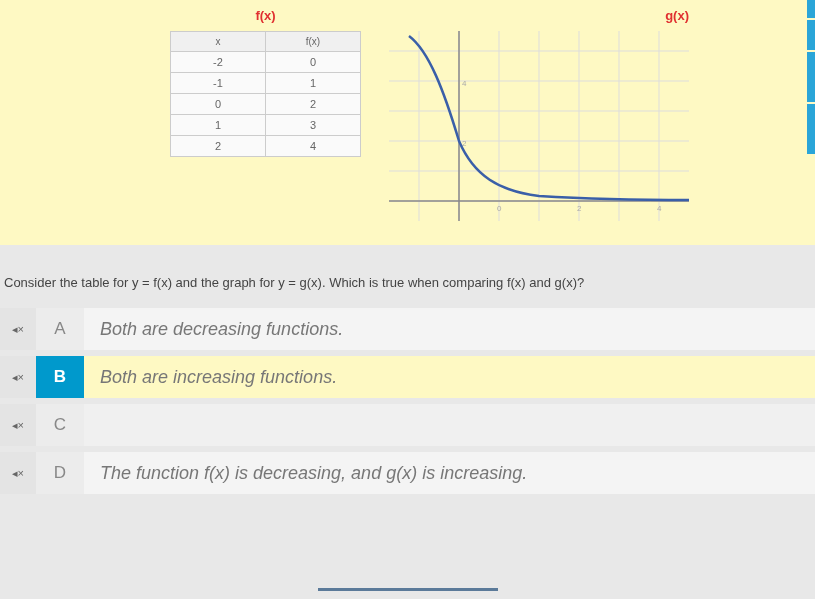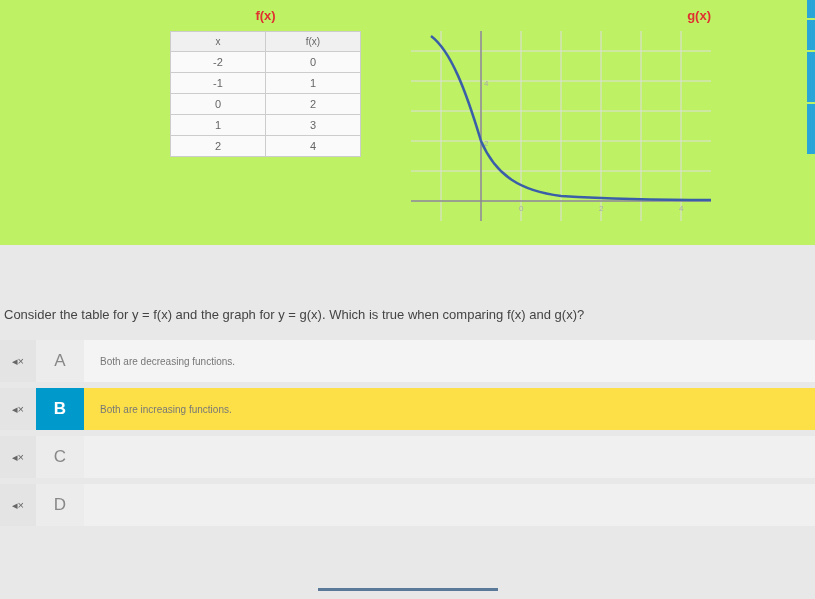--- a/index.html
+++ b/index.html
@@ -5,24 +5,24 @@
     * { margin: 0; padding: 0; box-sizing: border-box; }
     body {
       font-family: Arial, sans-serif;
       background: #e8e8e8;
       width: 815px;
       height: 599px;
       overflow: hidden;
       position: relative;
     }
     .top-section {
-      background: #bef264;
+      background: #fef9c3;
       padding: 8px 0 20px 0;
       display: flex;
-      gap: 50px;
+      gap: 28px;
       justify-content: flex-start;
       padding-left: 170px;
     }
     .table-wrap {
       text-align: center;
     }
     .fn-title {
       color: #e03030;
       font-weight: bold;
       font-size: 13px;
@@ -51,35 +51,34 @@
     .graph-wrap {
       text-align: right;
     }
     .graph-svg {
       border: none;
     }
     .question-text {
       padding: 30px 0 18px 4px;
       font-size: 13px;
       color: #444;
-      margin-top: 32px;
     }
     .options {
       display: flex;
       flex-direction: column;
       gap: 6px;
     }
     .option-row {
       display: flex;
       align-items: stretch;
       background: #f0f0f0;
       min-height: 42px;
     }
     .option-row.selected .option-text {
-      background: #fde047;
+      background: #fef9c3;
     }
     .speaker {
       width: 36px;
       display: flex;
       align-items: center;
       justify-content: center;
       font-size: 11px;
       color: #666;
       background: #e4e4e4;
     }
@@ -95,23 +94,24 @@
     .option-row.selected .letter {
       background: #0099cc;
       color: #fff;
       font-weight: bold;
     }
     .option-text {
       flex: 1;
       display: flex;
       align-items: center;
       padding: 0 16px;
-      font-size: 10px;
+      font-size: 18px;
       color: #777;
       background: #f4f4f4;
+      font-style: italic;
     }
     .footer-line {
       position: absolute;
       bottom: 8px;
       left: 50%;
       transform: translateX(-50%);
       width: 180px;
       height: 3px;
       background: #5b7a99;
     }
@@ -220,16 +220,17 @@
     <div class="letter">B</div>
     <div class="option-text">Both are increasing functions.</div>
   </div>
   <div class="option-row">
     <div class="speaker">◂×</div>
     <div class="letter">C</div>
   </div>
   <div class="option-row">
     <div class="speaker">◂×</div>
     <div class="letter">D</div>
+    <div class="option-text">The function f(x) is decreasing, and g(x) is increasing.</div>
   </div>
 </div>
 
 <div class="footer-line"></div>
 
 </body></html>

